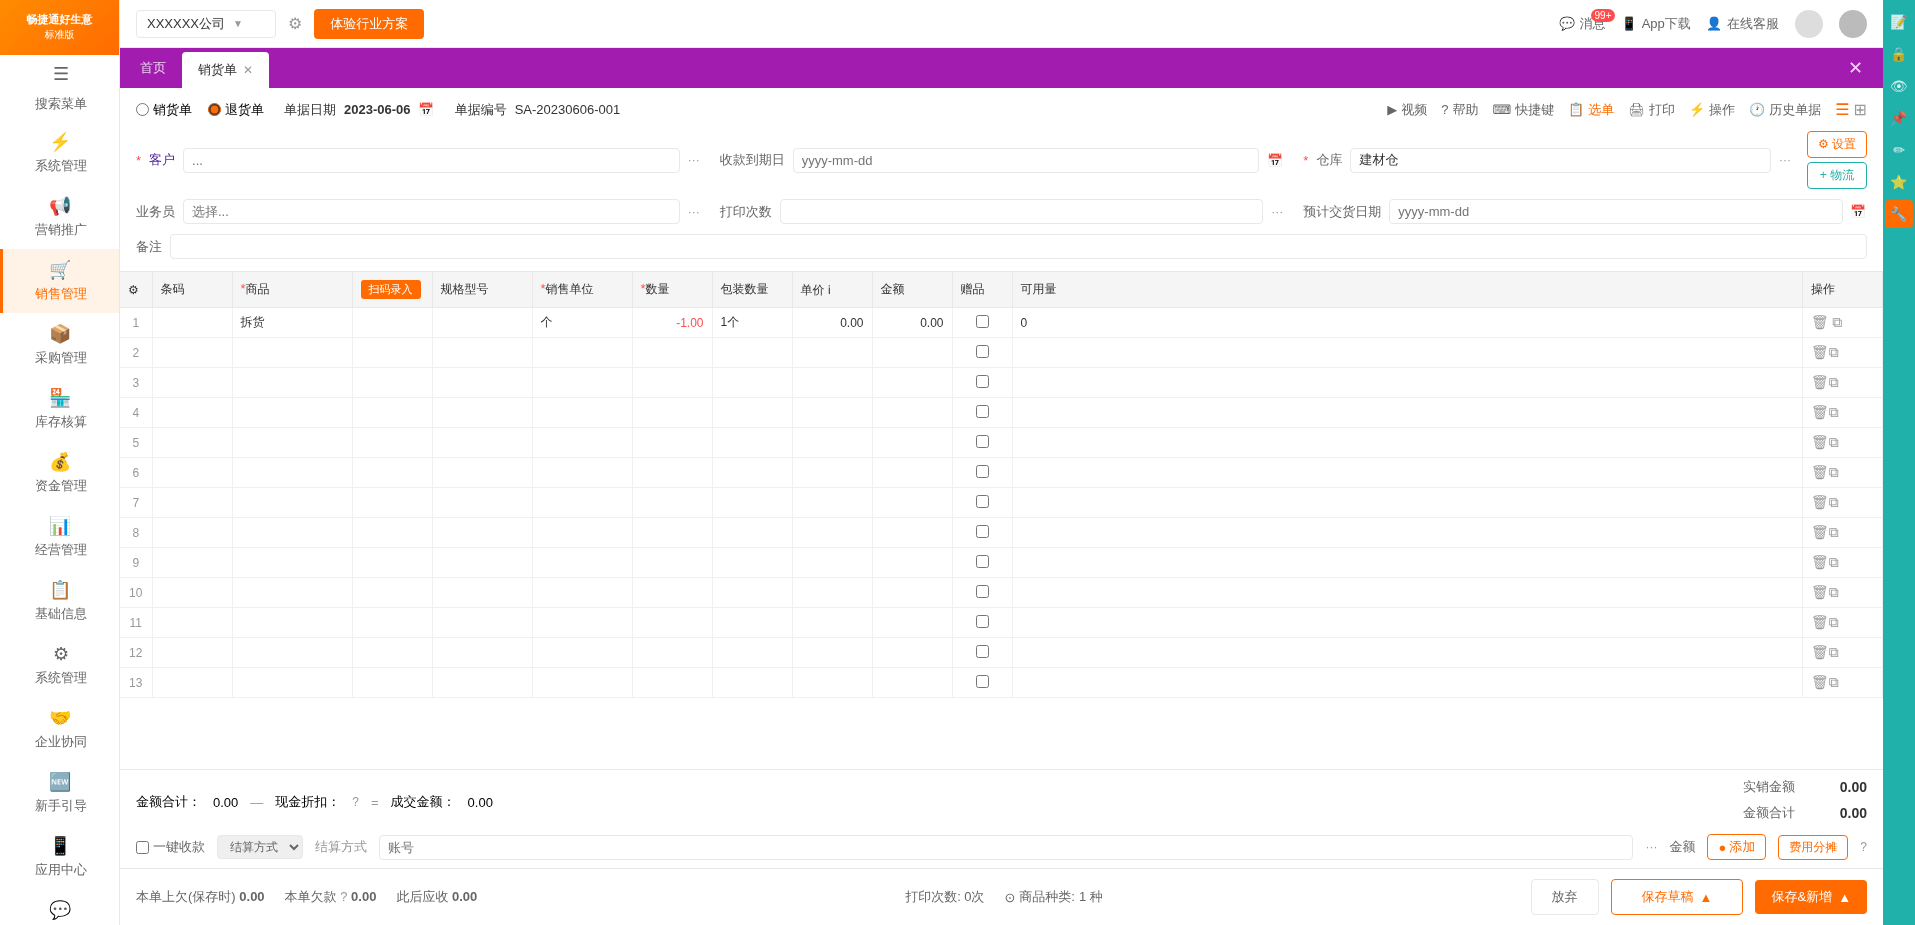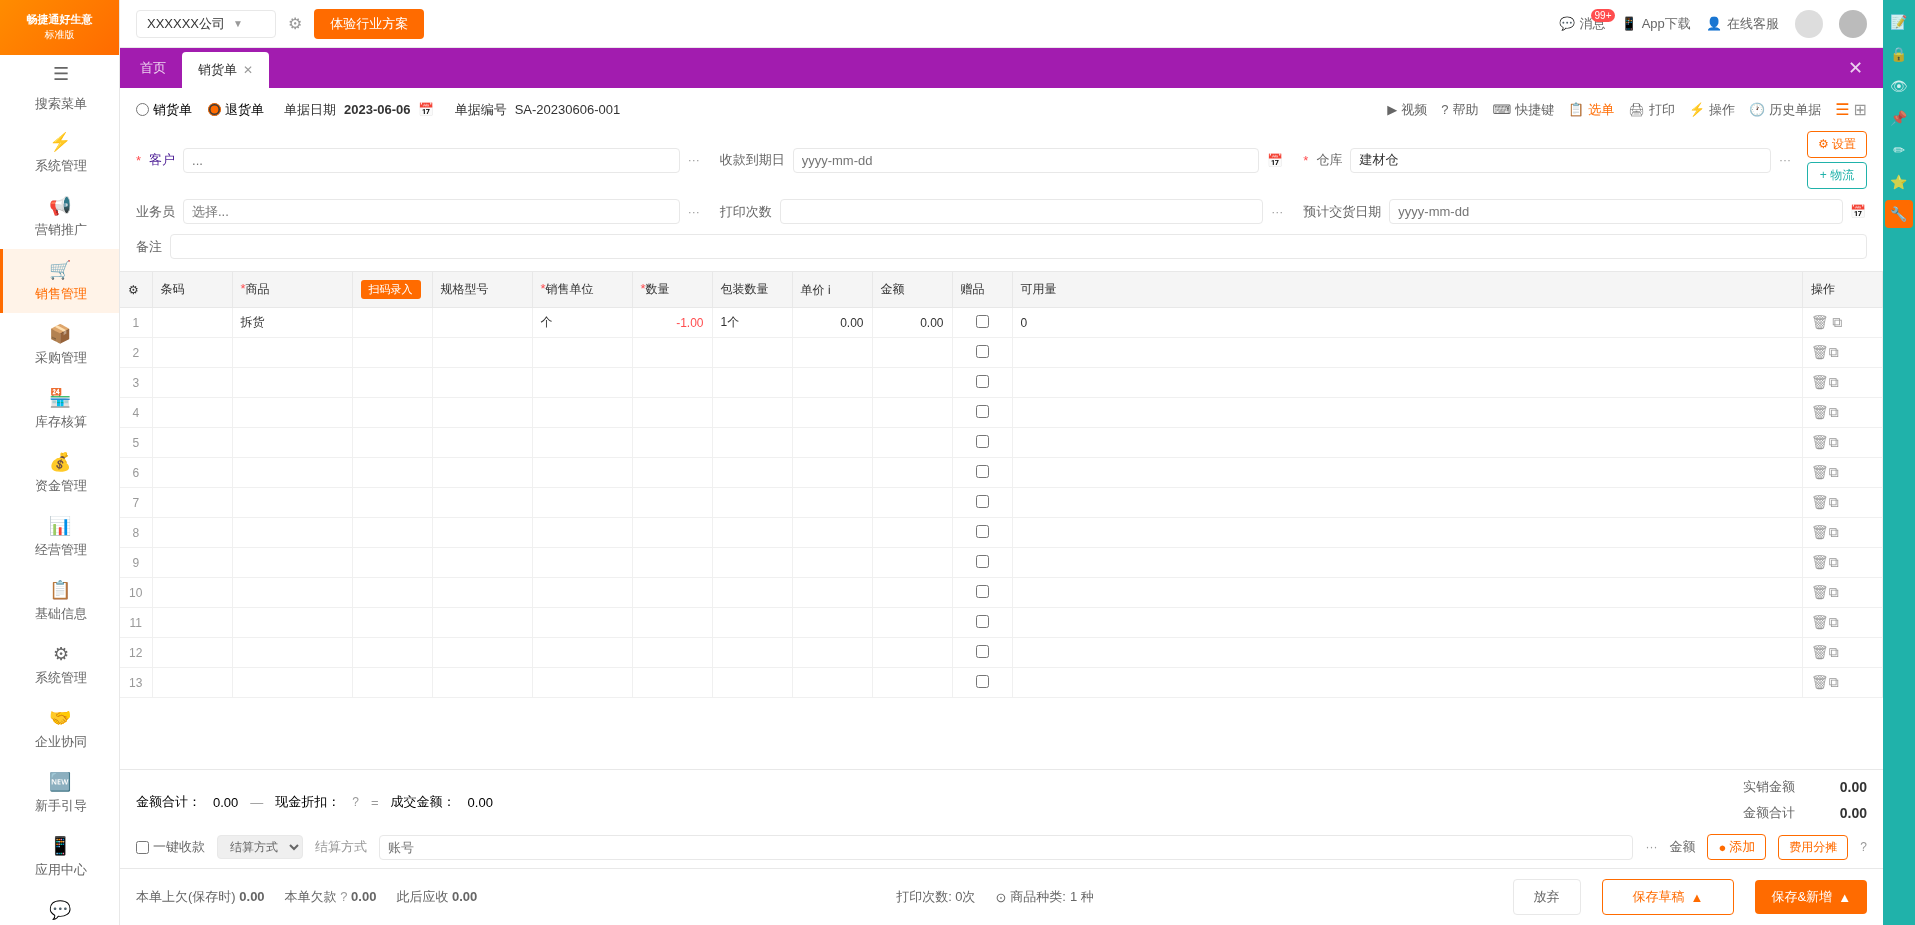--- a/index.html
+++ b/index.html
@@ -70,21 +70,21 @@
     .footer-row2 { display: flex; align-items: center; gap: 12px; }
     .footer-dash { color: #999; }
     .add-btn { background: #fff; border: 1px solid #ff6b00; color: #ff6b00; border-radius: 4px; padding: 3px 10px; cursor: pointer; font-size: 12px; display: flex; align-items: center; gap: 3px; }
     .expense-btn { background: #fff; border: 1px solid #ff6b00; color: #ff6b00; border-radius: 4px; padding: 3px 10px; cursor: pointer; font-size: 12px; }
     .checkbox-item { display: flex; align-items: center; gap: 4px; color: #666; font-size: 13px; }
     .settle-select { border: 1px solid #e8e8e8; border-radius: 4px; padding: 3px 8px; color: #666; font-size: 12px; }
 
     
     .bottom-bar { background: #fff; border-top: 1px solid #e8e8e8; padding: 10px 16px; display: flex; align-items: center; gap: 24px; }
     .bottom-info { display: flex; align-items: center; gap: 20px; color: #666; font-size: 12px; }
-    .bottom-actions { margin-left: auto; display: flex; align-items: center; gap: 21px; }
+    .bottom-actions { margin-left: auto; display: flex; align-items: center; gap: 12px; }
     .btn-abandon { border: 1px solid #e8e8e8; background: #fff; color: #666; padding: 8px 20px; border-radius: 4px; cursor: pointer; }
     .btn-draft { border: 1px solid #ff6b00; background: #fff; color: #ff6b00; padding: 8px 30px; border-radius: 4px; cursor: pointer; display: flex; align-items: center; gap: 6px; }
     .btn-save-new { background: #ff6b00; color: #fff; border: none; padding: 8px 16px; border-radius: 4px; cursor: pointer; display: flex; align-items: center; gap: 6px; }
     .print-count { color: #666; font-size: 12px; }
     .goods-type { display: flex; align-items: center; gap: 4px; color: #666; font-size: 12px; }
 
     
     .right-sidebar { width: 32px; background: #20b2aa; display: flex; flex-direction: column; align-items: center; padding: 8px 0; gap: 4px; }
     .right-icon { width: 28px; height: 28px; display: flex; align-items: center; justify-content: center; color: rgba(255,255,255,0.8); cursor: pointer; border-radius: 4px; font-size: 14px; }
     .right-icon.active { background: rgba(255,255,255,0.3); }

